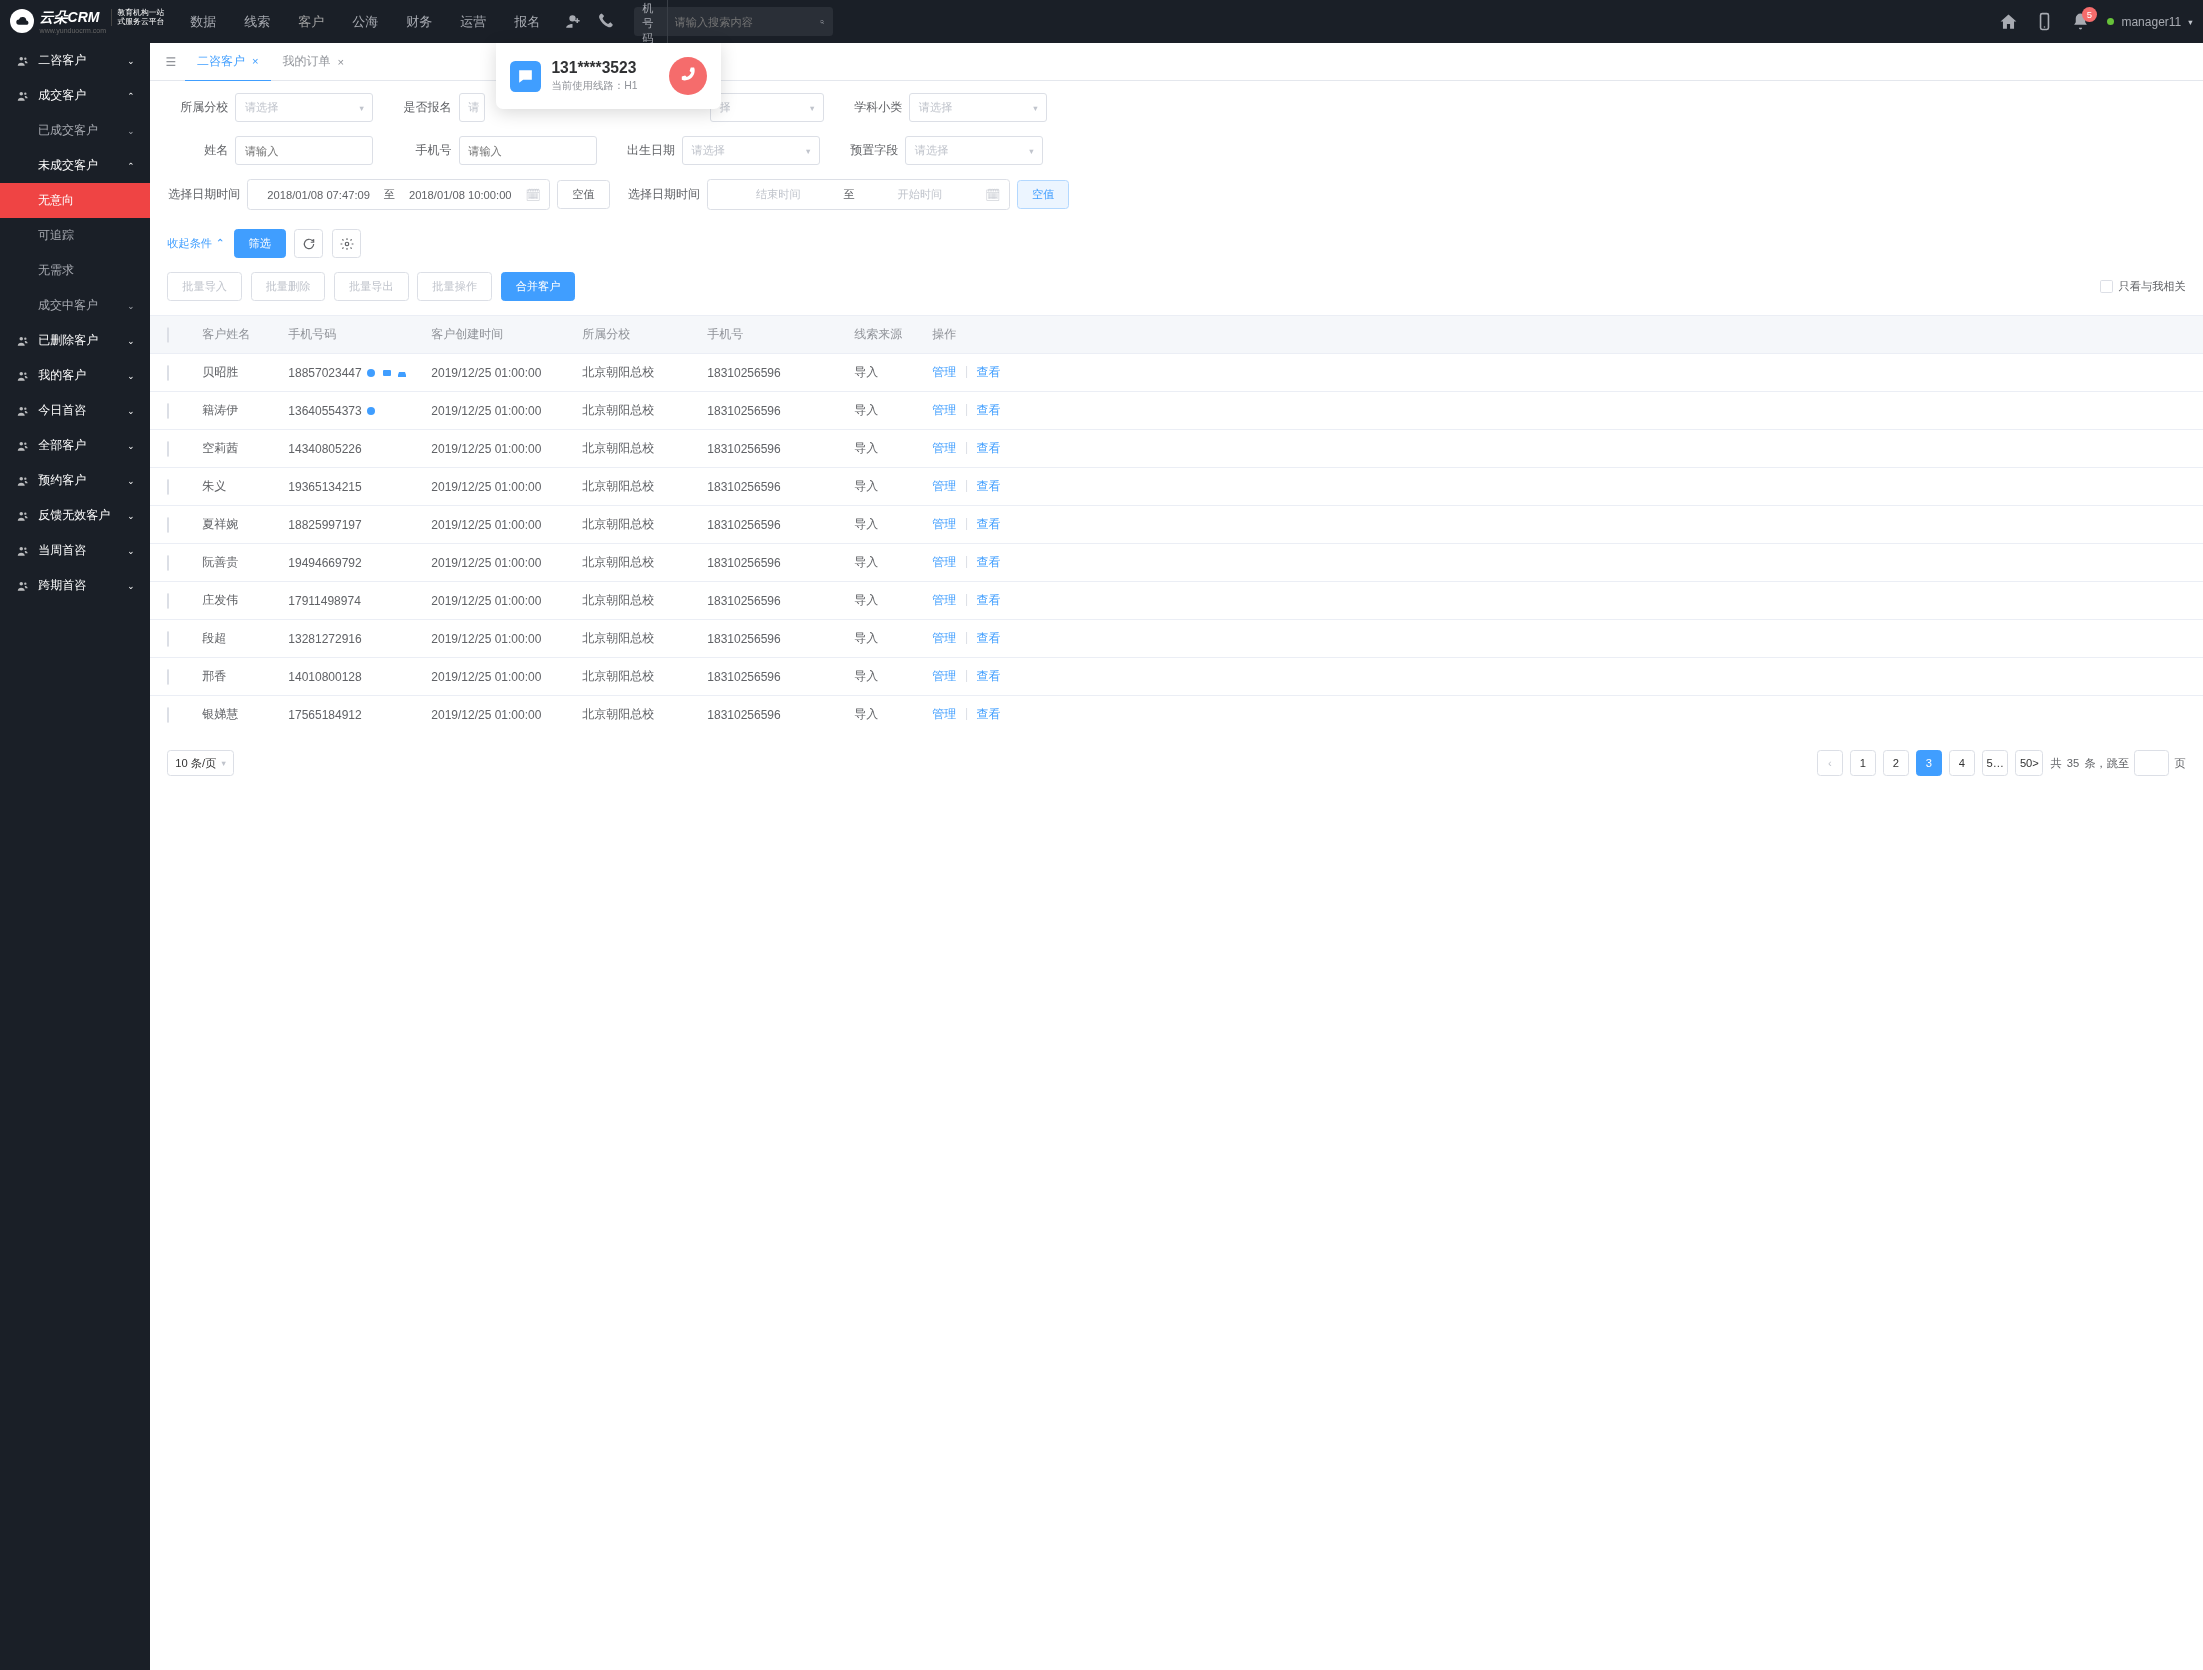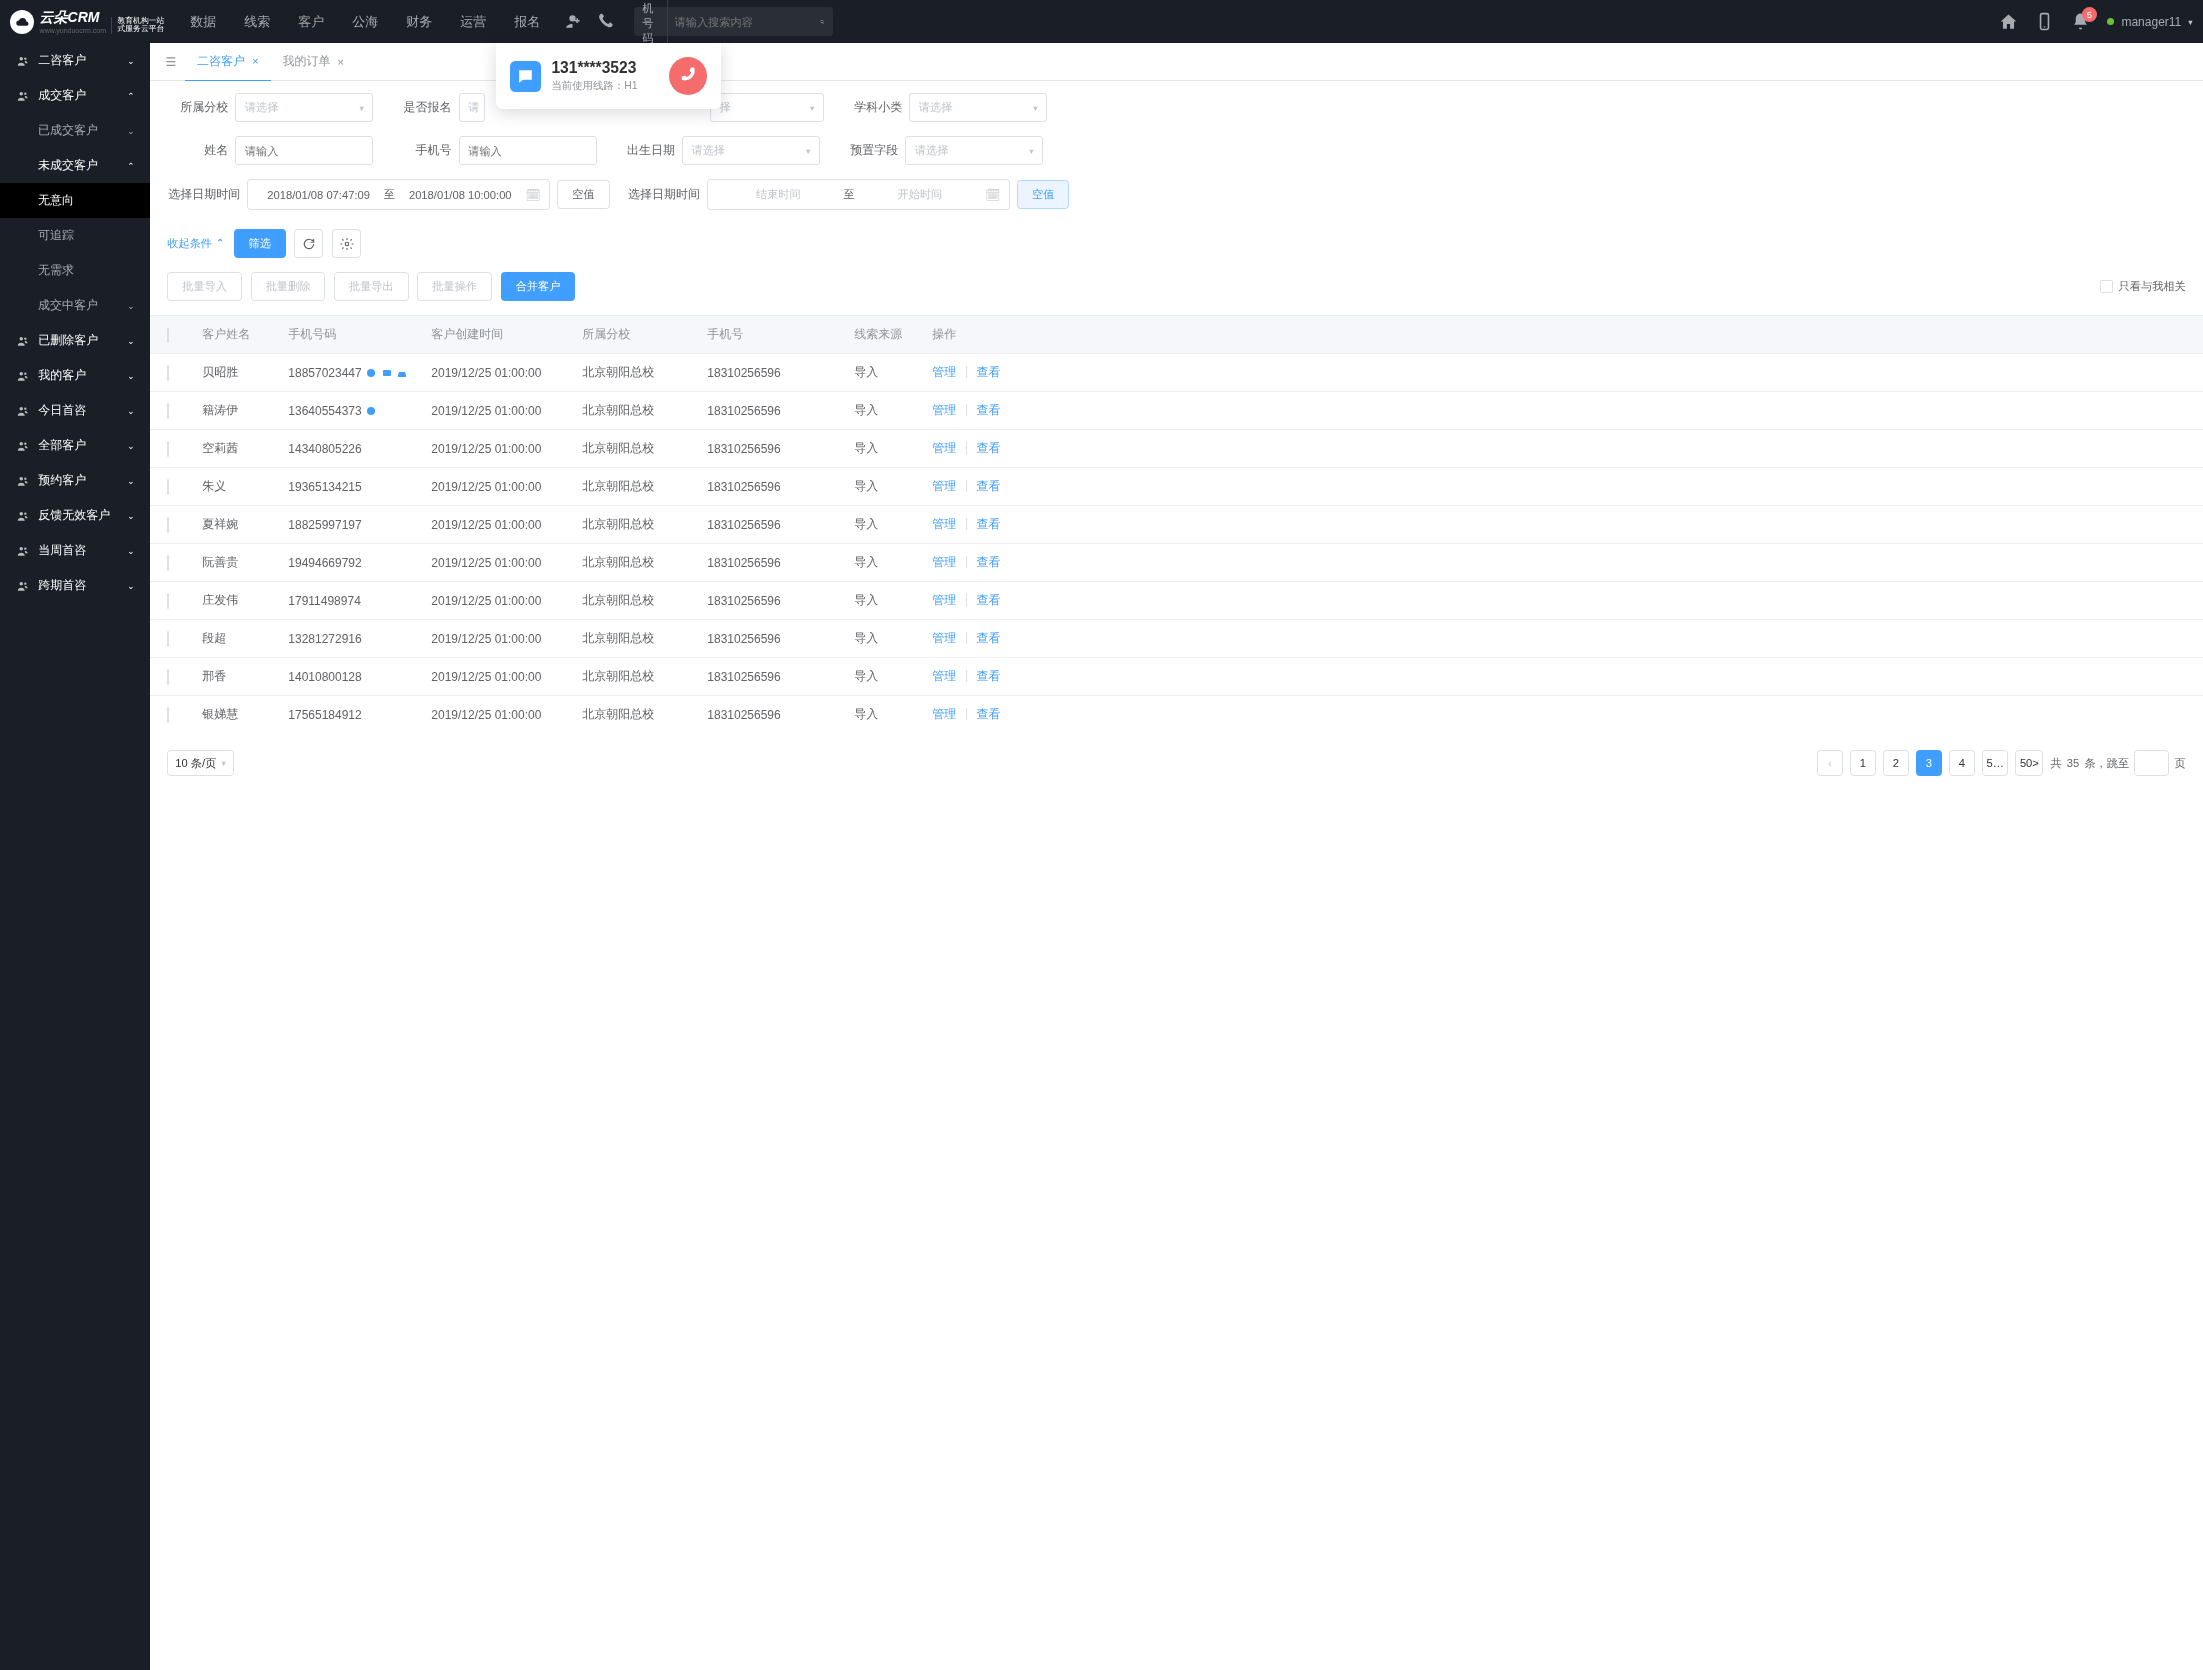--- a/index.html
+++ b/index.html
@@ -1,39 +1,39 @@
 <!DOCTYPE html>
 <html style="font-size:14px"><head>
 <meta charset="utf-8">
 <style>
 *{box-sizing:border-box;margin:0;padding:0;font-family:-apple-system,"PingFang SC","Microsoft YaHei",sans-serif}
 body{background:#f5f7fa;color:#333;font-size:12px}
 .header{height:43px;background:#1a1f27;display:flex;align-items:center;padding:0 10.4px;color:#fff}
-.logo{display:flex;align-items:flex-end;gap:5.2px;padding-right:12px}
+.logo{display:flex;align-items:flex-start;gap:5.2px;padding-right:12px}
 .logo-mark{width:24px;height:24px;background:#fff;border-radius:50%;display:flex;align-items:center;justify-content:center}
 .logo-text{font-size:14px;font-weight:700;font-style:italic}
 .logo-sub{font-size:7.8px;line-height:1.1;border-left:0.9px solid #444;padding-left:5.2px}
 .nav{display:flex;gap:0}
 .nav-item{padding:0 14px;height:26px;display:flex;align-items:center;cursor:pointer;color:#a8abb2;font-size:13px}
 .nav-item.active{color:#a3a3a3}
 .header-icons{display:flex;align-items:center;gap:15.6px;margin-left:8.6px}
 .hdr-icon{width:19px;height:19px;color:#a8abb2;cursor:pointer}
 .search-wrap{display:flex;align-items:center;margin-left:17.3px;background:#2a2f37;border-radius:3.5px;height:29px;padding:0 8.6px;width:199px}
 .search-sel{color:#a8abb2;font-size:11.2px;padding-right:7px;border-right:0.9px solid #3a3f47;margin-right:7px}
 .search-in{flex:1;background:none;border:none;color:#a8abb2;font-size:11.2px;outline:none}
 .header-right{margin-left:auto;display:flex;align-items:center;gap:17.3px}
 .badge-wrap{position:relative}
 .badge{position:absolute;top:-5.2px;right:-7px;background:#f56c6c;color:#fff;font-size:9.5px;width:15.6px;height:15.6px;border-radius:7.8px;display:flex;align-items:center;justify-content:center}
 .user{display:flex;align-items:center;gap:7px;cursor:pointer;color:#a8abb2}
 .dot{width:7px;height:7px;border-radius:50%;background:#67c23a}
 .layout{display:flex}
 .sidebar{width:150px;background:#1a1f27;min-height:calc(100vh - 43px);color:#a8abb2}
 .sb-item{height:35px;display:flex;align-items:center;padding:0 15.6px;cursor:pointer;font-size:12px;position:relative}
 .sb-item.l1{color:#fff}
-.sb-item.active{background:#000000;color:#fff}
+.sb-item.active{background:#ef4444;color:#fff}
 .sb-item.sel{color:#fff}
 .sb-icon{width:14px;height:14px;margin-right:8.6px;opacity:.7}
 .sb-arrow{margin-left:auto;font-size:8.6px}
 .sb-item.l2{padding-left:38px}
 .sb-item.l3{padding-left:38px}
 .main{flex:1;background:#fff;min-height:calc(100vh - 43px);position:relative}
 .tabs{height:38px;border-bottom:0.9px solid #e4e7ed;display:flex;align-items:center;padding:0 7px}
 .hamburger{padding:0 8.6px;cursor:pointer;color:#909399}
 .tab{padding:0 12px;height:38px;display:flex;align-items:center;gap:7px;cursor:pointer;color:#909399;font-size:12px}
 .tab.active{color:#409eff;border-bottom:1.7px solid #409eff}

